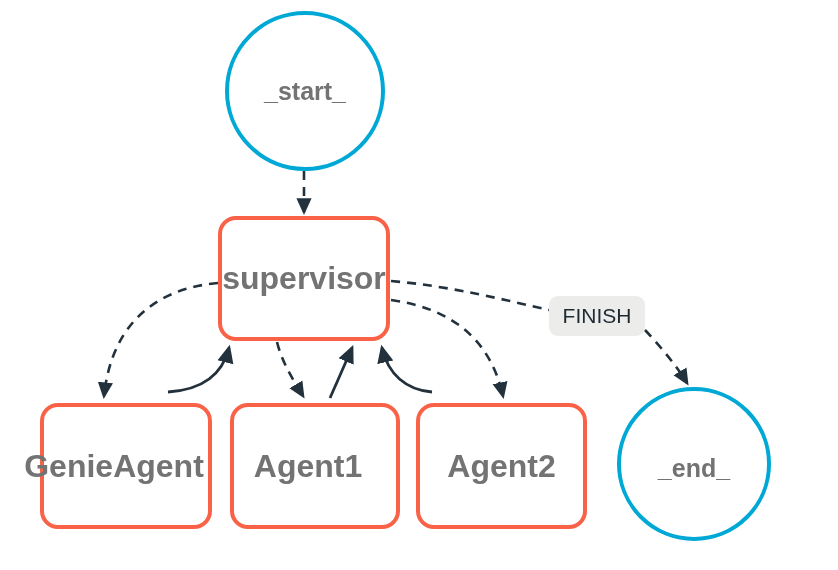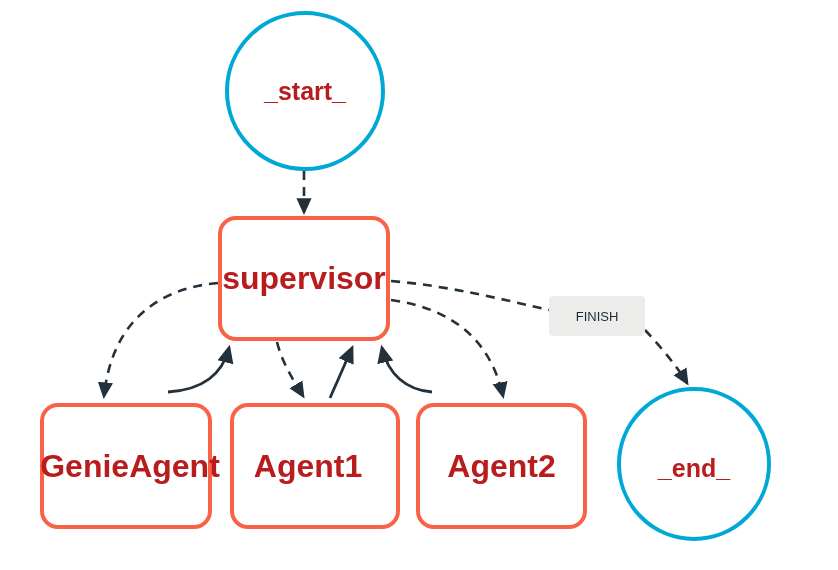--- a/index.html
+++ b/index.html
@@ -19,35 +19,35 @@
     left: 0; top: 0;
     width: 838px;
     height: 570px;
   }
   .node-label {
     position: absolute;
     display: flex;
     align-items: center;
     justify-content: center;
     font-weight: bold;
-    color: #b91c1c;
+    color: #737373;
     pointer-events: none;
     white-space: nowrap;
   }
   .terminal-label { font-size: 25px; letter-spacing: 0px; }
   .box-label { font-size: 32px; }
   .edge-label {
     position: absolute;
     display: flex;
     align-items: center;
     justify-content: center;
     background: #ececea;
-    border-radius: 4px;
+    border-radius: 9px;
     color: #1e2a33;
-    font-size: 13px;
+    font-size: 21px;
     font-weight: normal;
   }
 </style>
 </head>
 <body>
 
 <svg id="canvas" viewBox="0 0 838 570">
   <defs>
     <marker id="arrow-dashed" viewBox="0 0 12 12" refX="9" refY="6" markerWidth="7" markerHeight="7" orient="auto-start-reverse">
       <path d="M 0 1 L 11 6 L 0 11 z" fill="#22313c"></path>
@@ -90,21 +90,21 @@
     <rect x="418" y="405" width="167" height="122" rx="16" ry="16" fill="#ffffff" stroke="#fa6248" stroke-width="4"></rect>
 
     <circle cx="694" cy="464" r="75" fill="#ffffff" stroke="#00a8d6" stroke-width="4"></circle>
   </g>
 </svg>
 
 <div class="node-label terminal-label" style="left:227px; top:61px; width:156px; height:60px;">_start_</div>
 
 <div class="node-label box-label" style="left:220px; top:248px; width:168px; height:60px;">supervisor</div>
 
-<div class="node-label box-label" style="left:46px; top:436px; width:168px; height:60px;">GenieAgent</div>
+<div class="node-label box-label" style="left:30px; top:436px; width:168px; height:60px;">GenieAgent</div>
 
 <div class="node-label box-label" style="left:225px; top:436px; width:166px; height:60px;">Agent1</div>
 
 <div class="node-label box-label" style="left:418px; top:436px; width:167px; height:60px;">Agent2</div>
 
 <div class="node-label terminal-label" style="left:616px; top:438px; width:156px; height:60px;">_end_</div>
 
 <div class="edge-label" style="left:549px; top:296px; width:96px; height:40px;">FINISH</div>
 
 </body></html>

